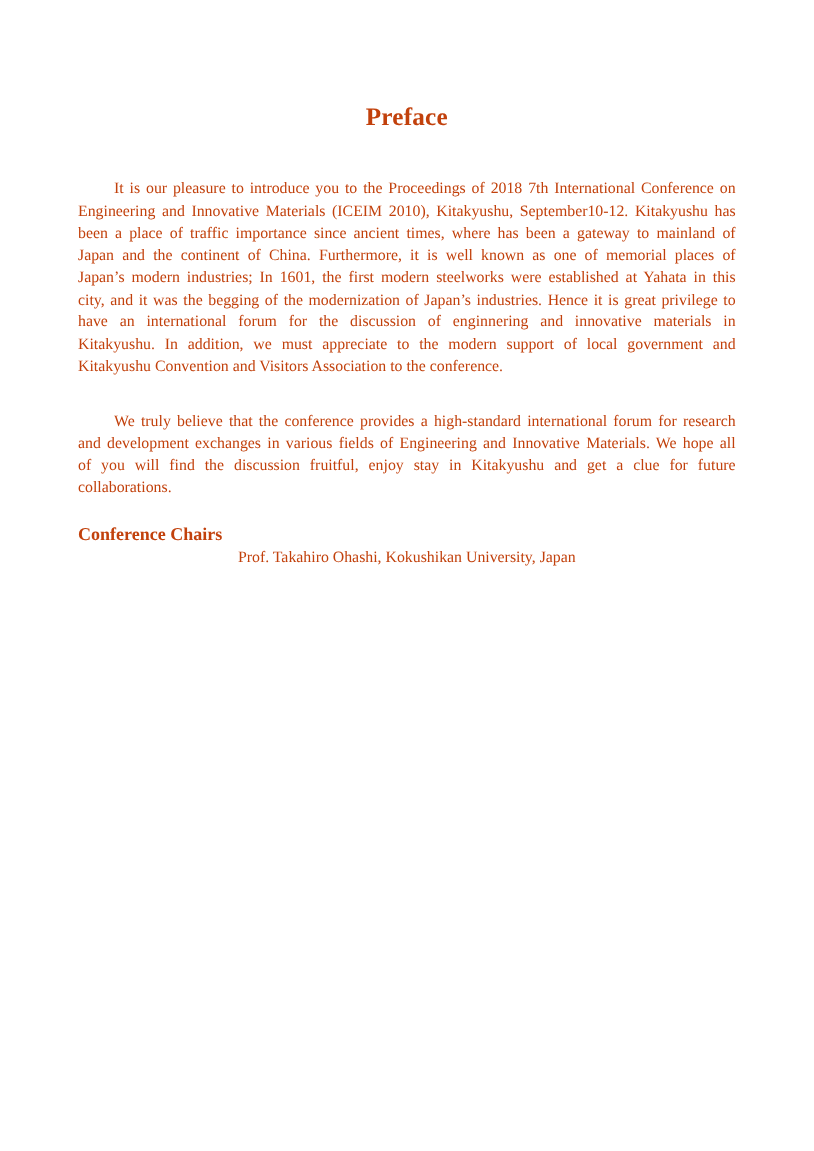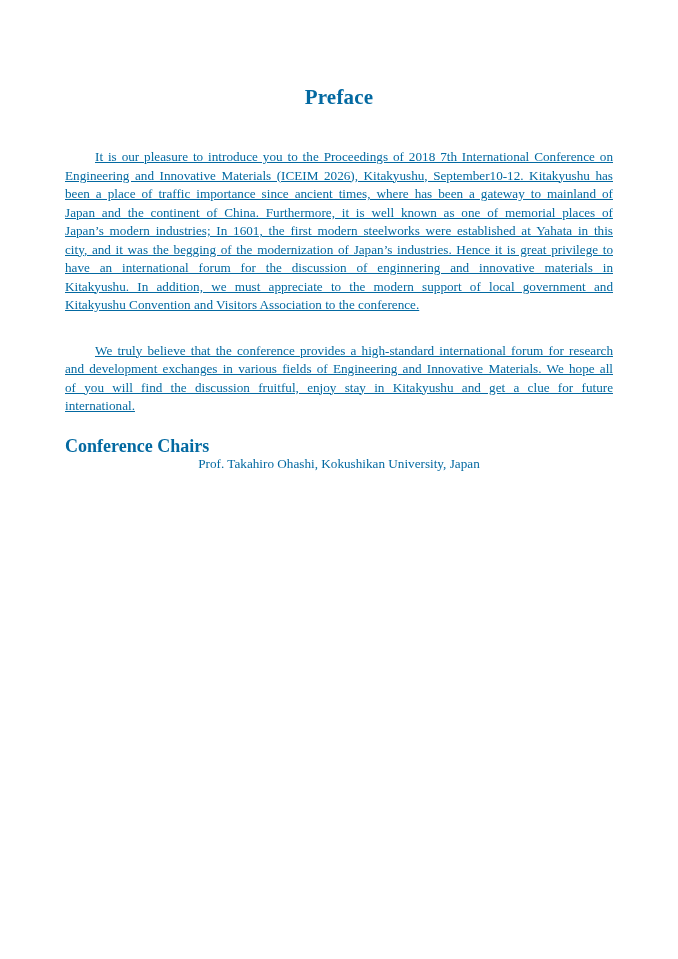--- a/index.html
+++ b/index.html
@@ -10,86 +10,85 @@
   .page {
     position: relative;
     width: 678px;
     height: 959px;
     margin: 0 auto;
     background: #ffffff;
     box-sizing: border-box;
     padding: 0 65px;
     overflow: hidden;
     font-family: "Liberation Serif", "DejaVu Serif", serif;
-    color: #0369a1;
+    color: #c2410c;
   }
   .doc-title {
     margin: 0;
     padding-top: 84px;
     font-size: 21px;
     line-height: 26px;
     font-weight: bold;
     text-align: center;
     letter-spacing: 0.2px;
   }
   .para {
     margin: 0;
     font-size: 13.2px;
     line-height: 18.5px;
-    text-decoration: underline;
   }
   .para-1 { margin-top: 38px; }
   .para-2 { margin-top: 27px; }
   .text-line {
     display: block;
     text-align: justify;
     text-align-last: justify;
     white-space: normal;
   }
   .text-line.first { text-indent: 30px; }
   .text-line.last { text-align-last: left; }
   .chairs { margin-top: 21px; }
   .chairs-heading {
     margin: 0;
-    font-size: 18px;
+    font-size: 15px;
     line-height: 18.5px;
     font-weight: bold;
     font-family: Liberation Serif, serif;
   }
   .chair-line {
     margin: 0;
     font-size: 13.2px;
     line-height: 18.5px;
     text-align: center;
   }
 </style>
 </head>
 <body>
 
 <div class="page">
 
   <h1 class="doc-title">Preface</h1>
 
   <p class="para para-1">
     <span class="text-line first">It is our pleasure to introduce you to the Proceedings of 2018 7th International Conference on</span>
-    <span class="text-line">Engineering and Innovative Materials (ICEIM 2026), Kitakyushu, September10-12. Kitakyushu has</span>
+    <span class="text-line">Engineering and Innovative Materials (ICEIM 2010), Kitakyushu, September10-12. Kitakyushu has</span>
     <span class="text-line">been a place of traffic importance since ancient times, where has been a gateway to mainland of</span>
     <span class="text-line">Japan and the continent of China. Furthermore, it is well known as one of memorial places of</span>
     <span class="text-line">Japan’s modern industries; In 1601, the first modern steelworks were established at Yahata in this</span>
     <span class="text-line">city, and it was the begging of the modernization of Japan’s industries. Hence it is great privilege to</span>
     <span class="text-line">have an international forum for the discussion of enginnering and innovative materials in</span>
     <span class="text-line">Kitakyushu. In addition, we must appreciate to the modern support of local government and</span>
     <span class="text-line last">Kitakyushu Convention and Visitors Association to the conference.</span>
   </p>
 
   <p class="para para-2">
     <span class="text-line first">We truly believe that the conference provides a high-standard international forum for research</span>
     <span class="text-line">and development exchanges in various fields of Engineering and Innovative Materials. We hope all</span>
     <span class="text-line">of you will find the discussion fruitful, enjoy stay in Kitakyushu and get a clue for future</span>
-    <span class="text-line last">international.</span>
+    <span class="text-line last">collaborations.</span>
   </p>
 
   <div class="chairs">
     <p class="chairs-heading">Conference Chairs</p>
     <p class="chair-line">Prof. Takahiro Ohashi, Kokushikan University, Japan</p>
   </div>
 
 </div>
 
 </body></html>

